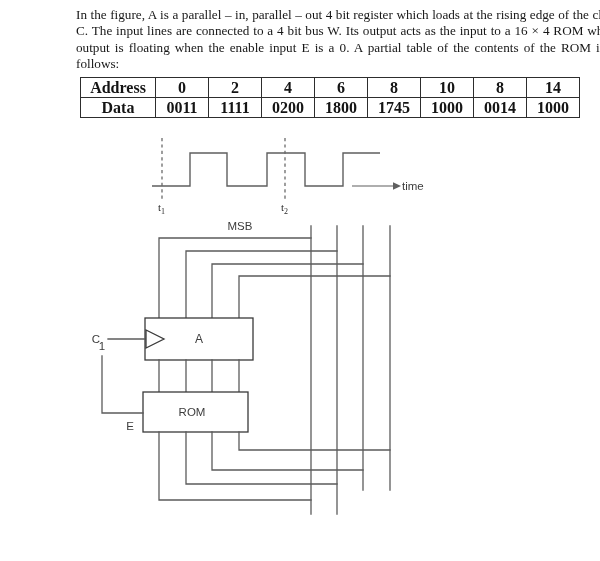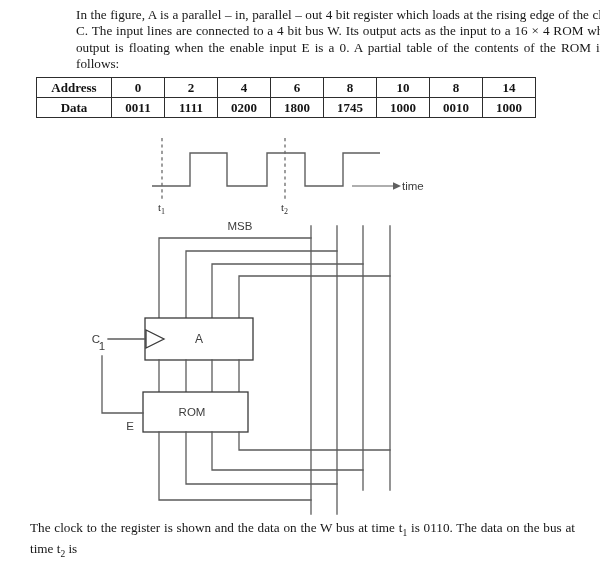--- a/index.html
+++ b/index.html
@@ -39,22 +39,23 @@
 
   
   .rom-table-wrap {
     position: absolute;
     left: 36px;
     top: 77px;
   }
   table.rom {
     border-collapse: collapse;
     font-family: "Liberation Serif", serif;
-    font-size: 13px;
+    font-size: 16px;
     color: #141414;
+    margin-left: 44px;
   }
   table.rom td {
     border: 1px solid #2d2d2d;
     text-align: center;
     vertical-align: middle;
     height: 19px;
     padding: 0 6px;
     white-space: nowrap;
   }
   table.rom td.lbl {
@@ -121,21 +122,21 @@
           <td class="addr">14</td>
         </tr>
         <tr>
           <td class="lbl">Data</td>
           <td class="dat">0011</td>
           <td class="dat">1111</td>
           <td class="dat">0200</td>
           <td class="dat">1800</td>
           <td class="dat">1745</td>
           <td class="dat">1000</td>
-          <td class="dat">0010</td>
+          <td class="dat">0014</td>
           <td class="dat">1000</td>
         </tr>
       </tbody>
     </table>
   </div>
 
   <div class="timing">
     <svg width="300" height="86" viewBox="0 0 300 86">
 
       <polyline fill="none" stroke="#5f5f5f" stroke-width="1.4" points="12,58 50,58 50,25 87,25 87,58 127,58 127,25 165,25 165,58 203,58 203,25 240,25"></polyline>
@@ -200,17 +201,14 @@
 
       <text class="svgtext" x="160" y="12" font-size="11.5" text-anchor="middle">MSB</text>
       <text class="svgtext" x="119" y="125" font-size="12" text-anchor="middle">A</text>
       <text class="svgtext" x="112" y="198" font-size="11.5" text-anchor="middle">ROM</text>
       <text class="svgtext" x="16" y="125" font-size="11.5" text-anchor="middle">C</text>
       <text class="svgtext" x="22" y="132" font-size="11.5" text-anchor="middle">1</text>
       <text class="svgtext" x="50" y="212" font-size="11.5" text-anchor="middle">E</text>
     </svg>
   </div>
 
-  <div class="closing">
-    <span>The clock to the register is shown and the data on the W bus at time t</span><sub>1</sub><span> is 0110. The data on the bus at time t</span><sub>2</sub><span> is</span>
-  </div>
 
 </div>
 
 </body></html>

